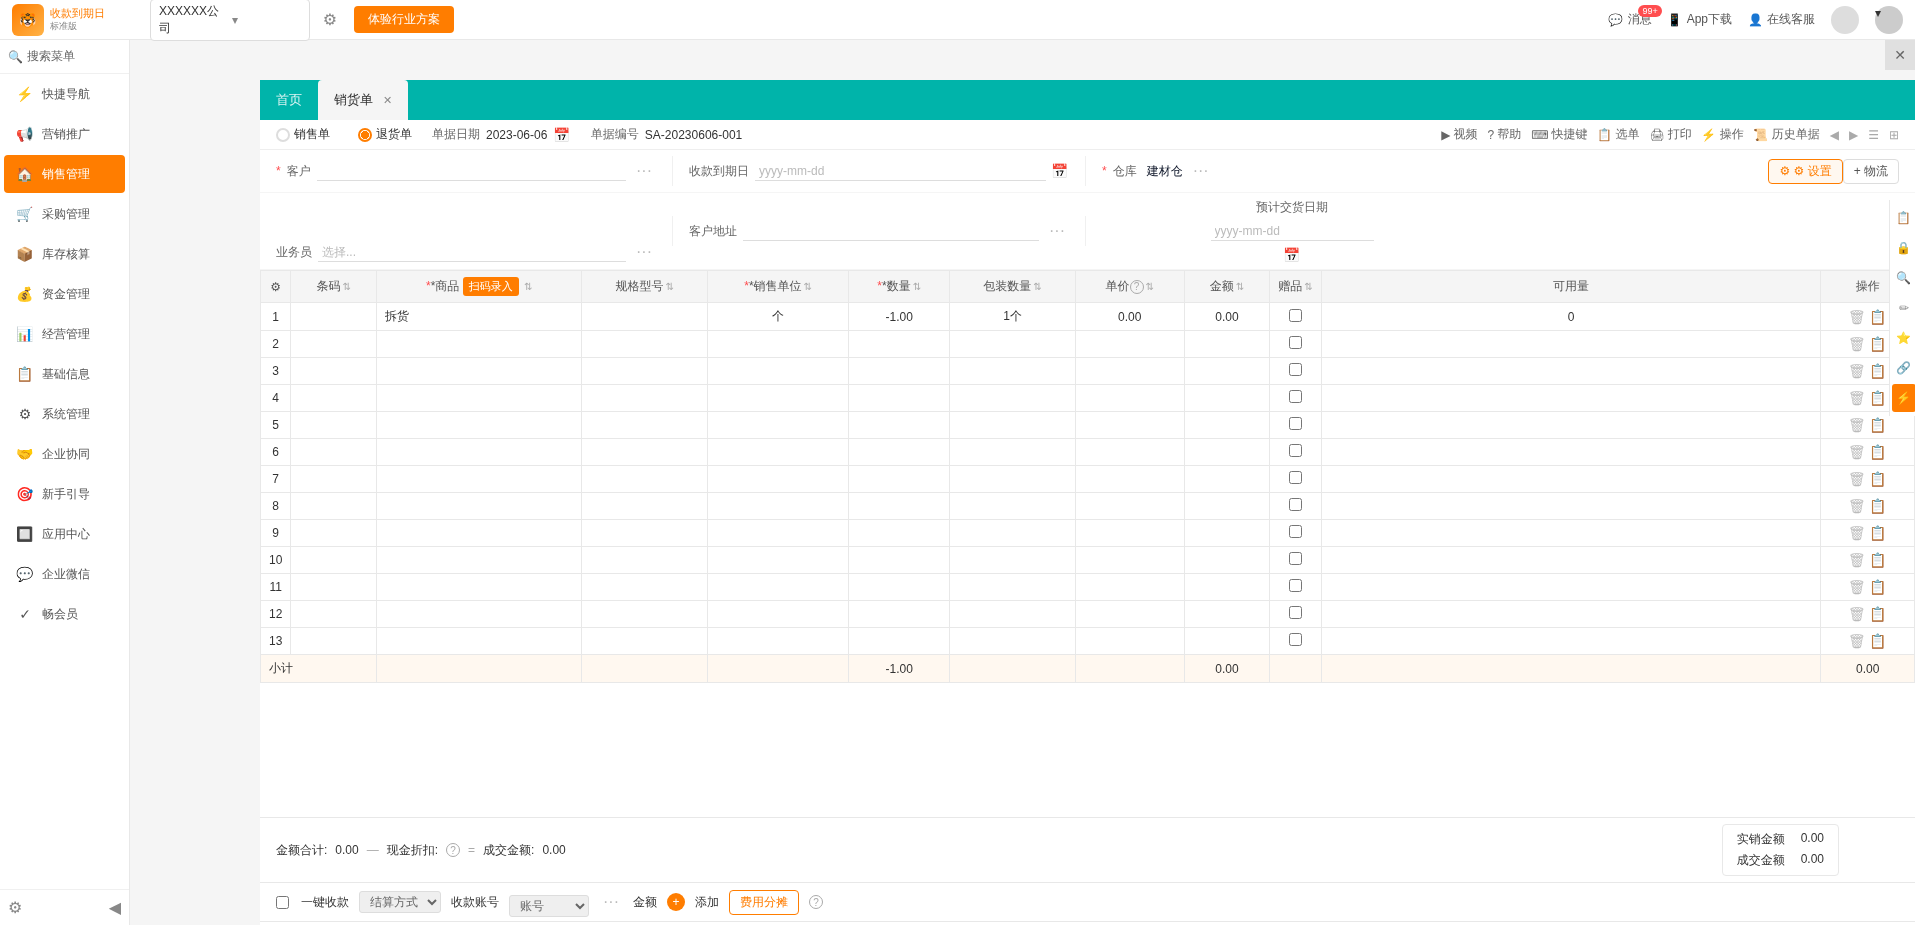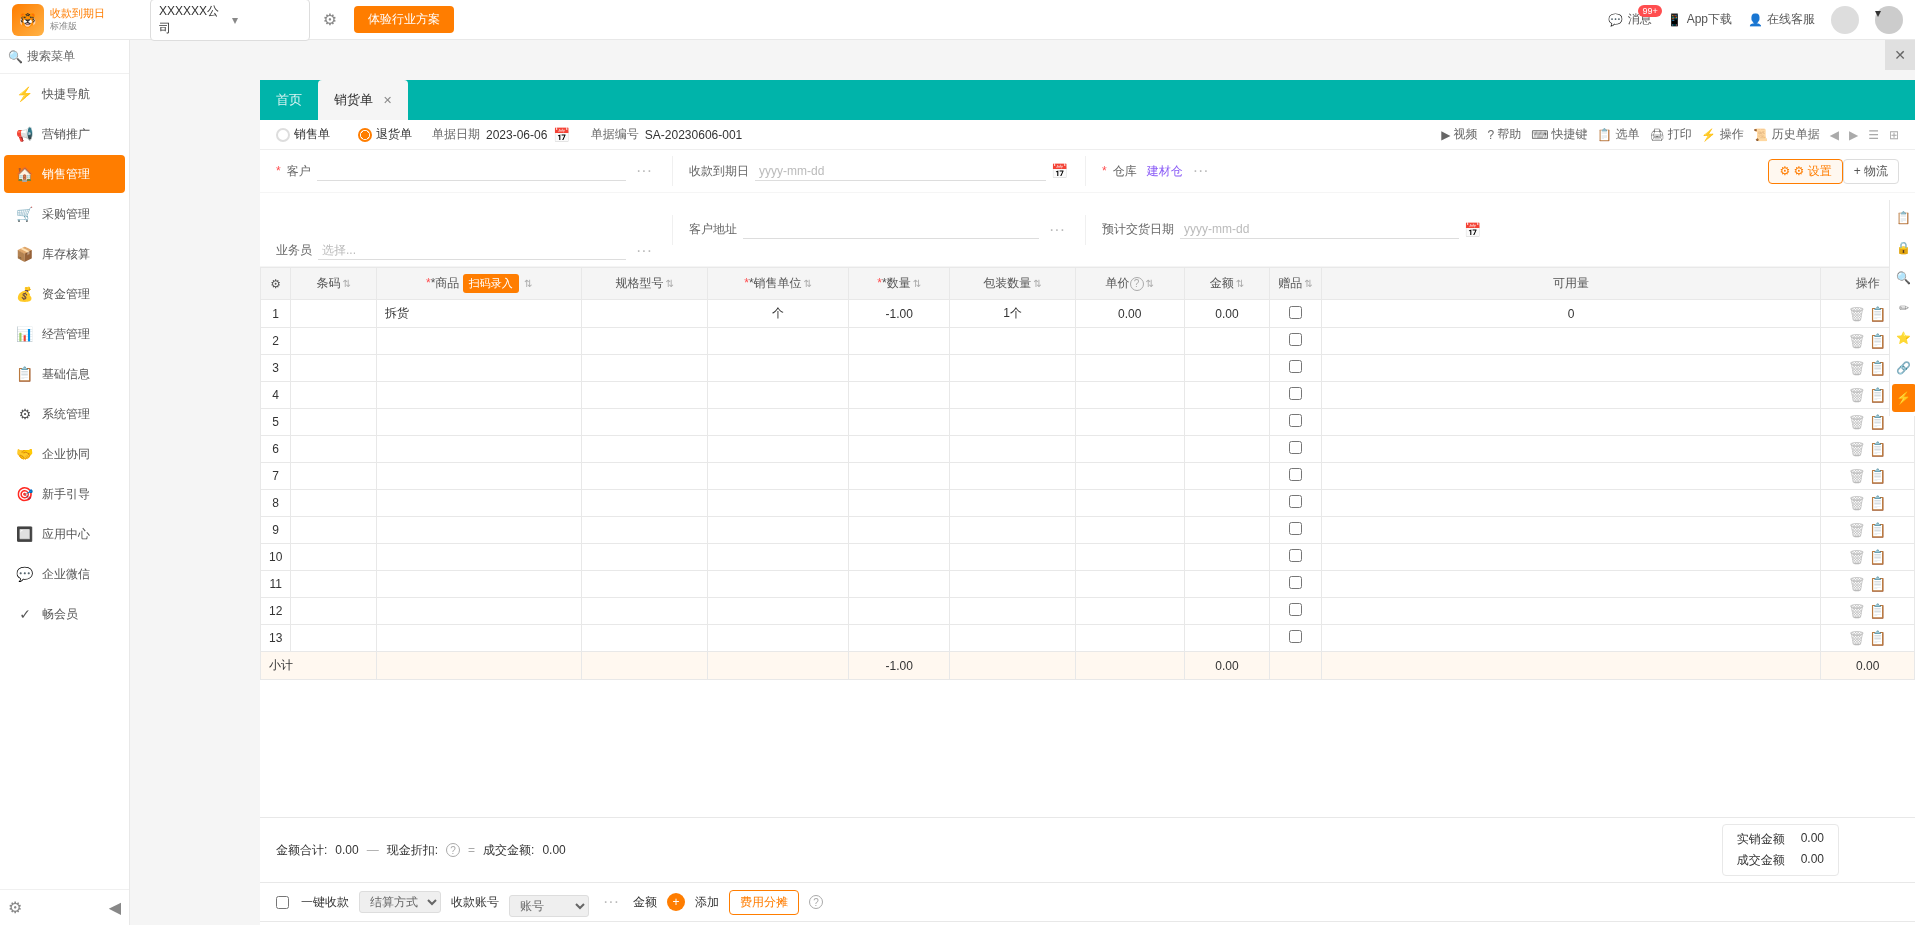--- a/index.html
+++ b/index.html
@@ -259,42 +259,42 @@
         <div class="form-divider"></div>
         <div class="form-field" style="max-width:380px;">
           <span class="form-label">收款到期日</span>
           <input class="form-input" type="text" placeholder="yyyy-mm-dd" style="">
           <span class="calendar-icon">📅</span>
         </div>
         <div class="form-divider"></div>
         <div class="form-field" style="max-width:380px;">
           <span class="required">*</span>
           <span class="form-label">仓库</span>
-          <span style="color:#8b5cf6;margin-left:4px;">建材仓</span>
+          <span style="color:#0f172a;margin-left:4px;">建材仓</span>
           <span class="form-dots">···</span>
         </div>
         <div style="margin-left:auto; display:flex; gap:0;">
           <button style="background:#fff8f0;border:1px solid #ff7d00;color:#ff7d00;border-radius:4px;padding:3px 10px;cursor:pointer;font-size:12px;">⚙ <span>⚙ 设置</span></button>
           <button style="background:#fff;border:1px solid #ddd;color:#555;border-radius:4px;padding:3px 10px;cursor:pointer;font-size:12px;"><span>+ 物流</span></button>
         </div>
       </div>
       <div class="form-row">
         <div class="form-field" style="max-width:380px;margin-top:42px;">
           <span class="form-label">业务员</span>
           <input class="form-input" type="text" placeholder="选择..." style="">
           <span class="form-dots">···</span>
         </div>
         <div class="form-divider"></div>
         <div class="form-field" style="max-width:380px;">
           <span class="form-label">客户地址</span>
           <input class="form-input" type="text" style="">
           <span class="form-dots">···</span>
         </div>
         <div class="form-divider"></div>
-        <div class="form-field" style="max-width:380px;">
+        <div class="form-field" style="max-width:380px;flex-direction:column;">
           <span class="form-label">预计交货日期</span>
           <input class="form-input" type="text" placeholder="yyyy-mm-dd" style="">
           <span class="calendar-icon">📅</span>
         </div>
       </div>
     </div>
 
     <div class="table-wrap">
       <table class="data-table">
         <thead>

